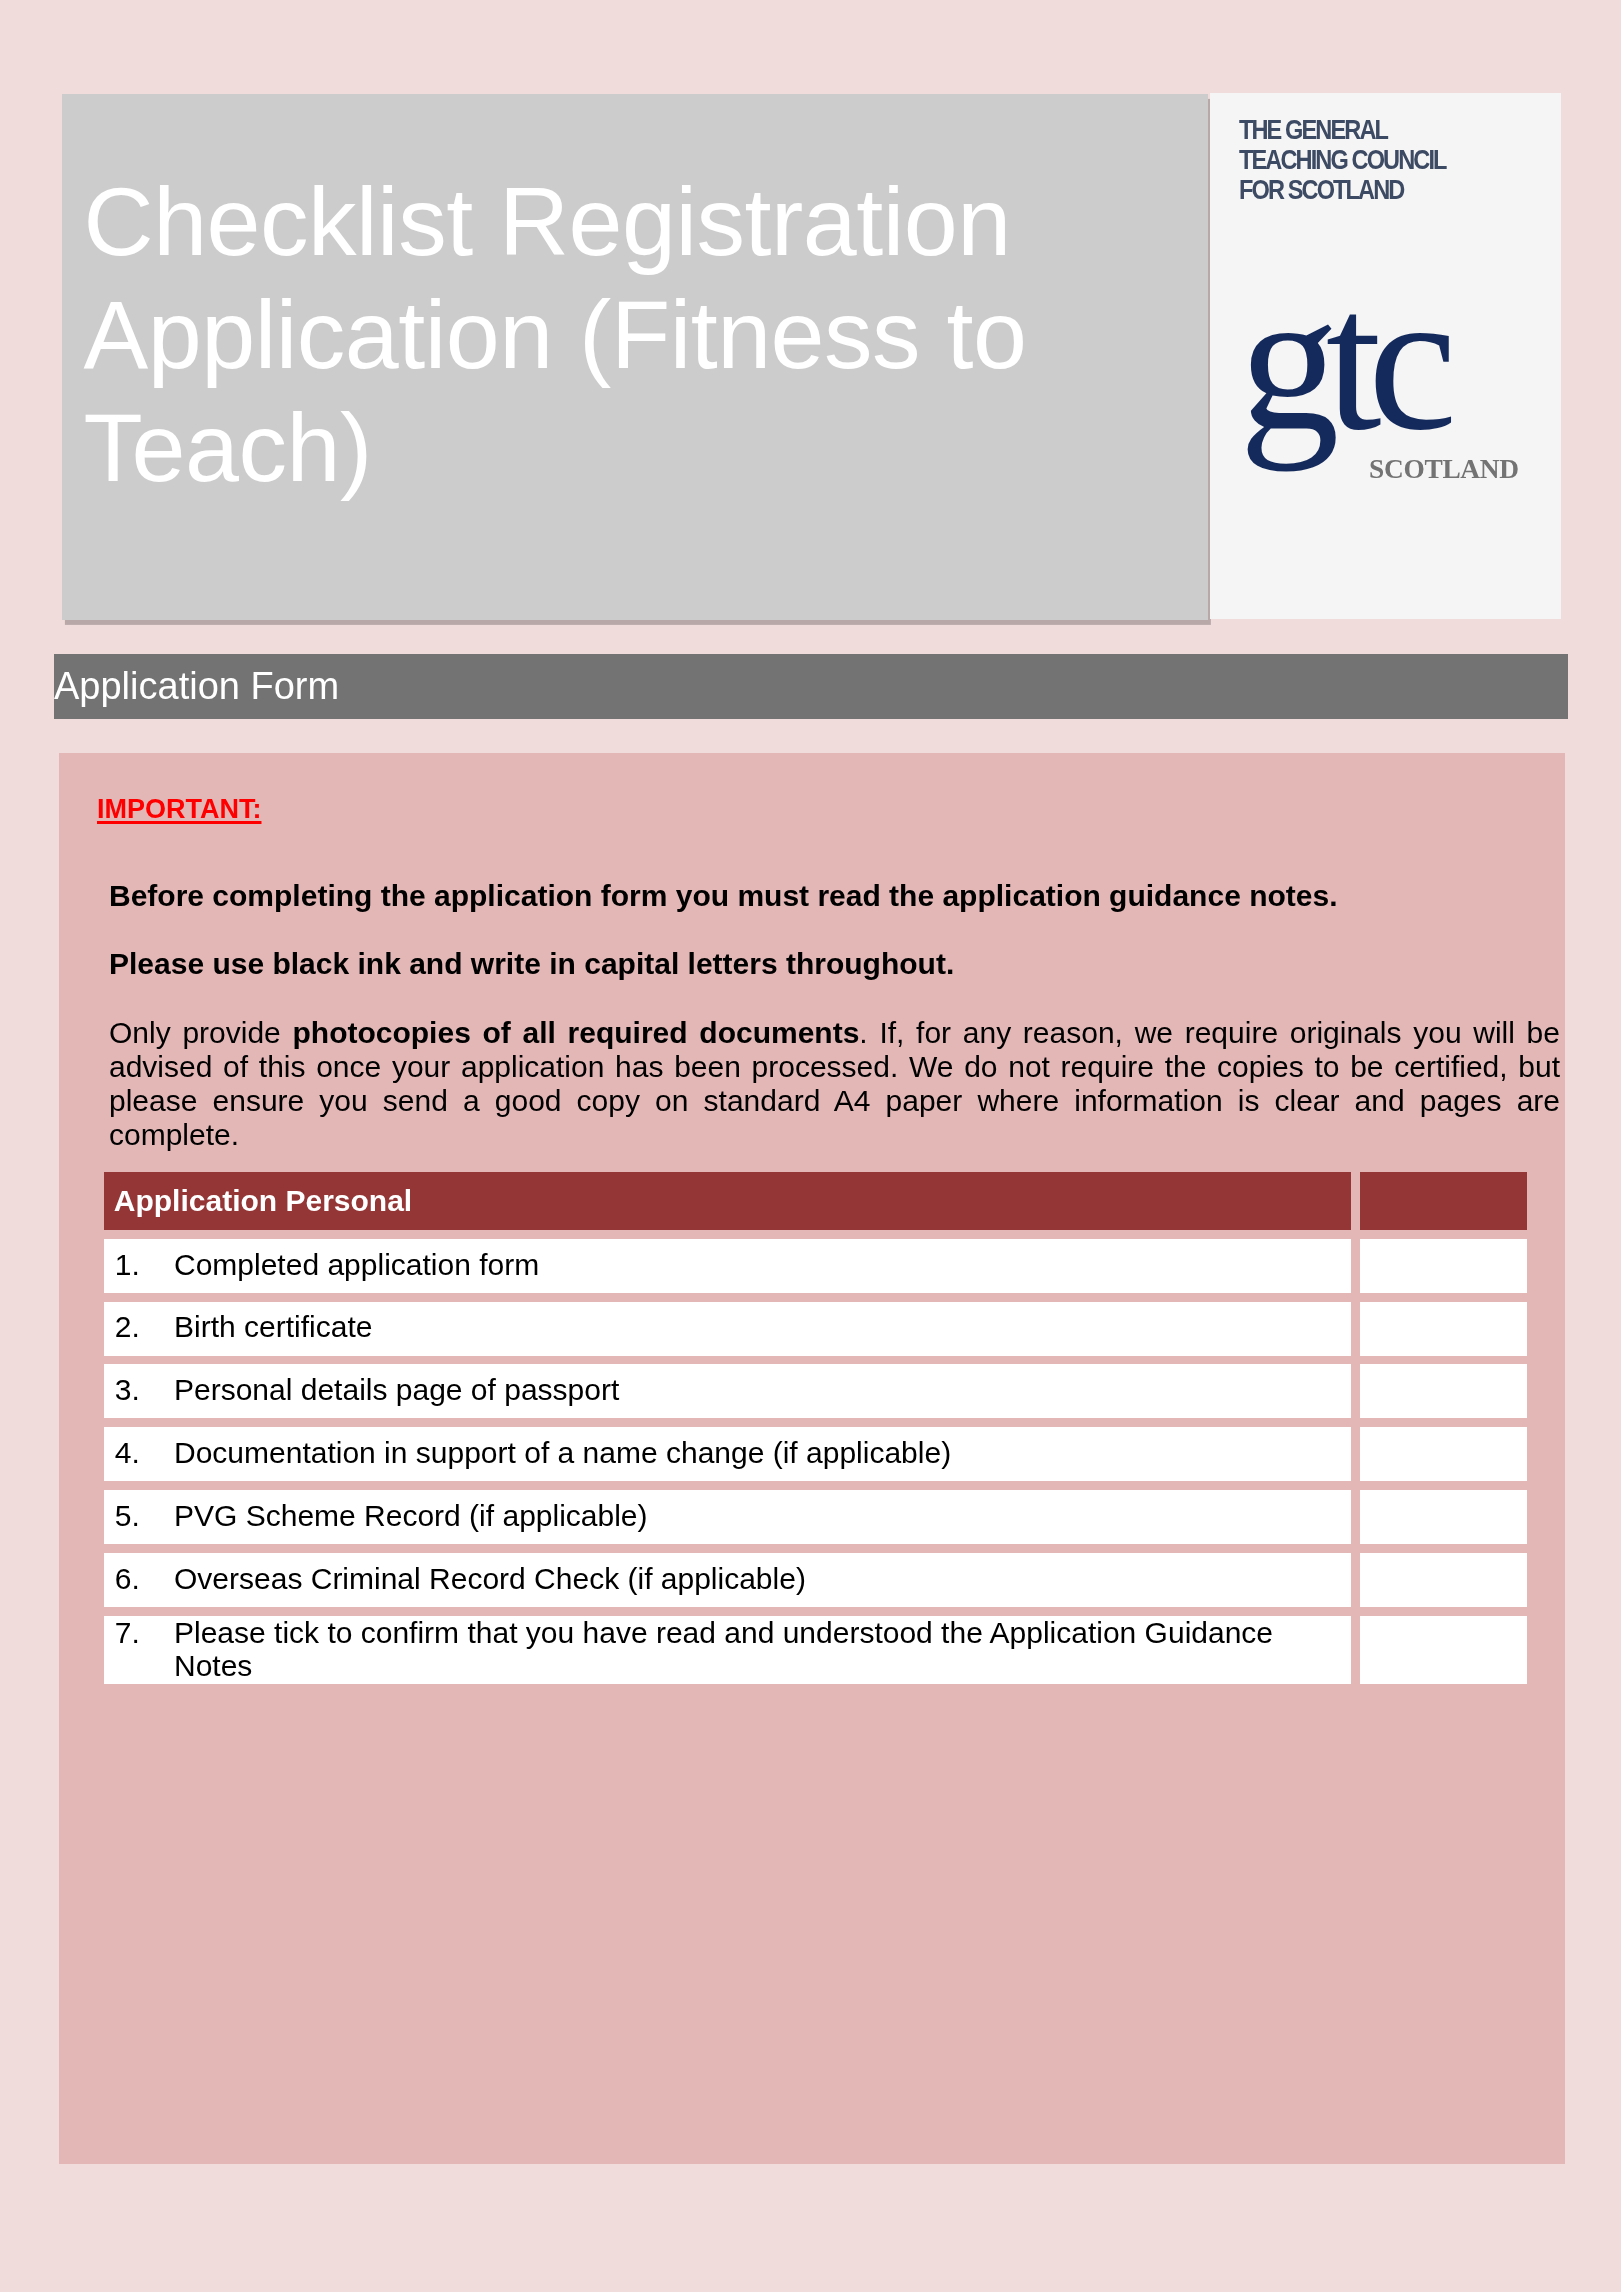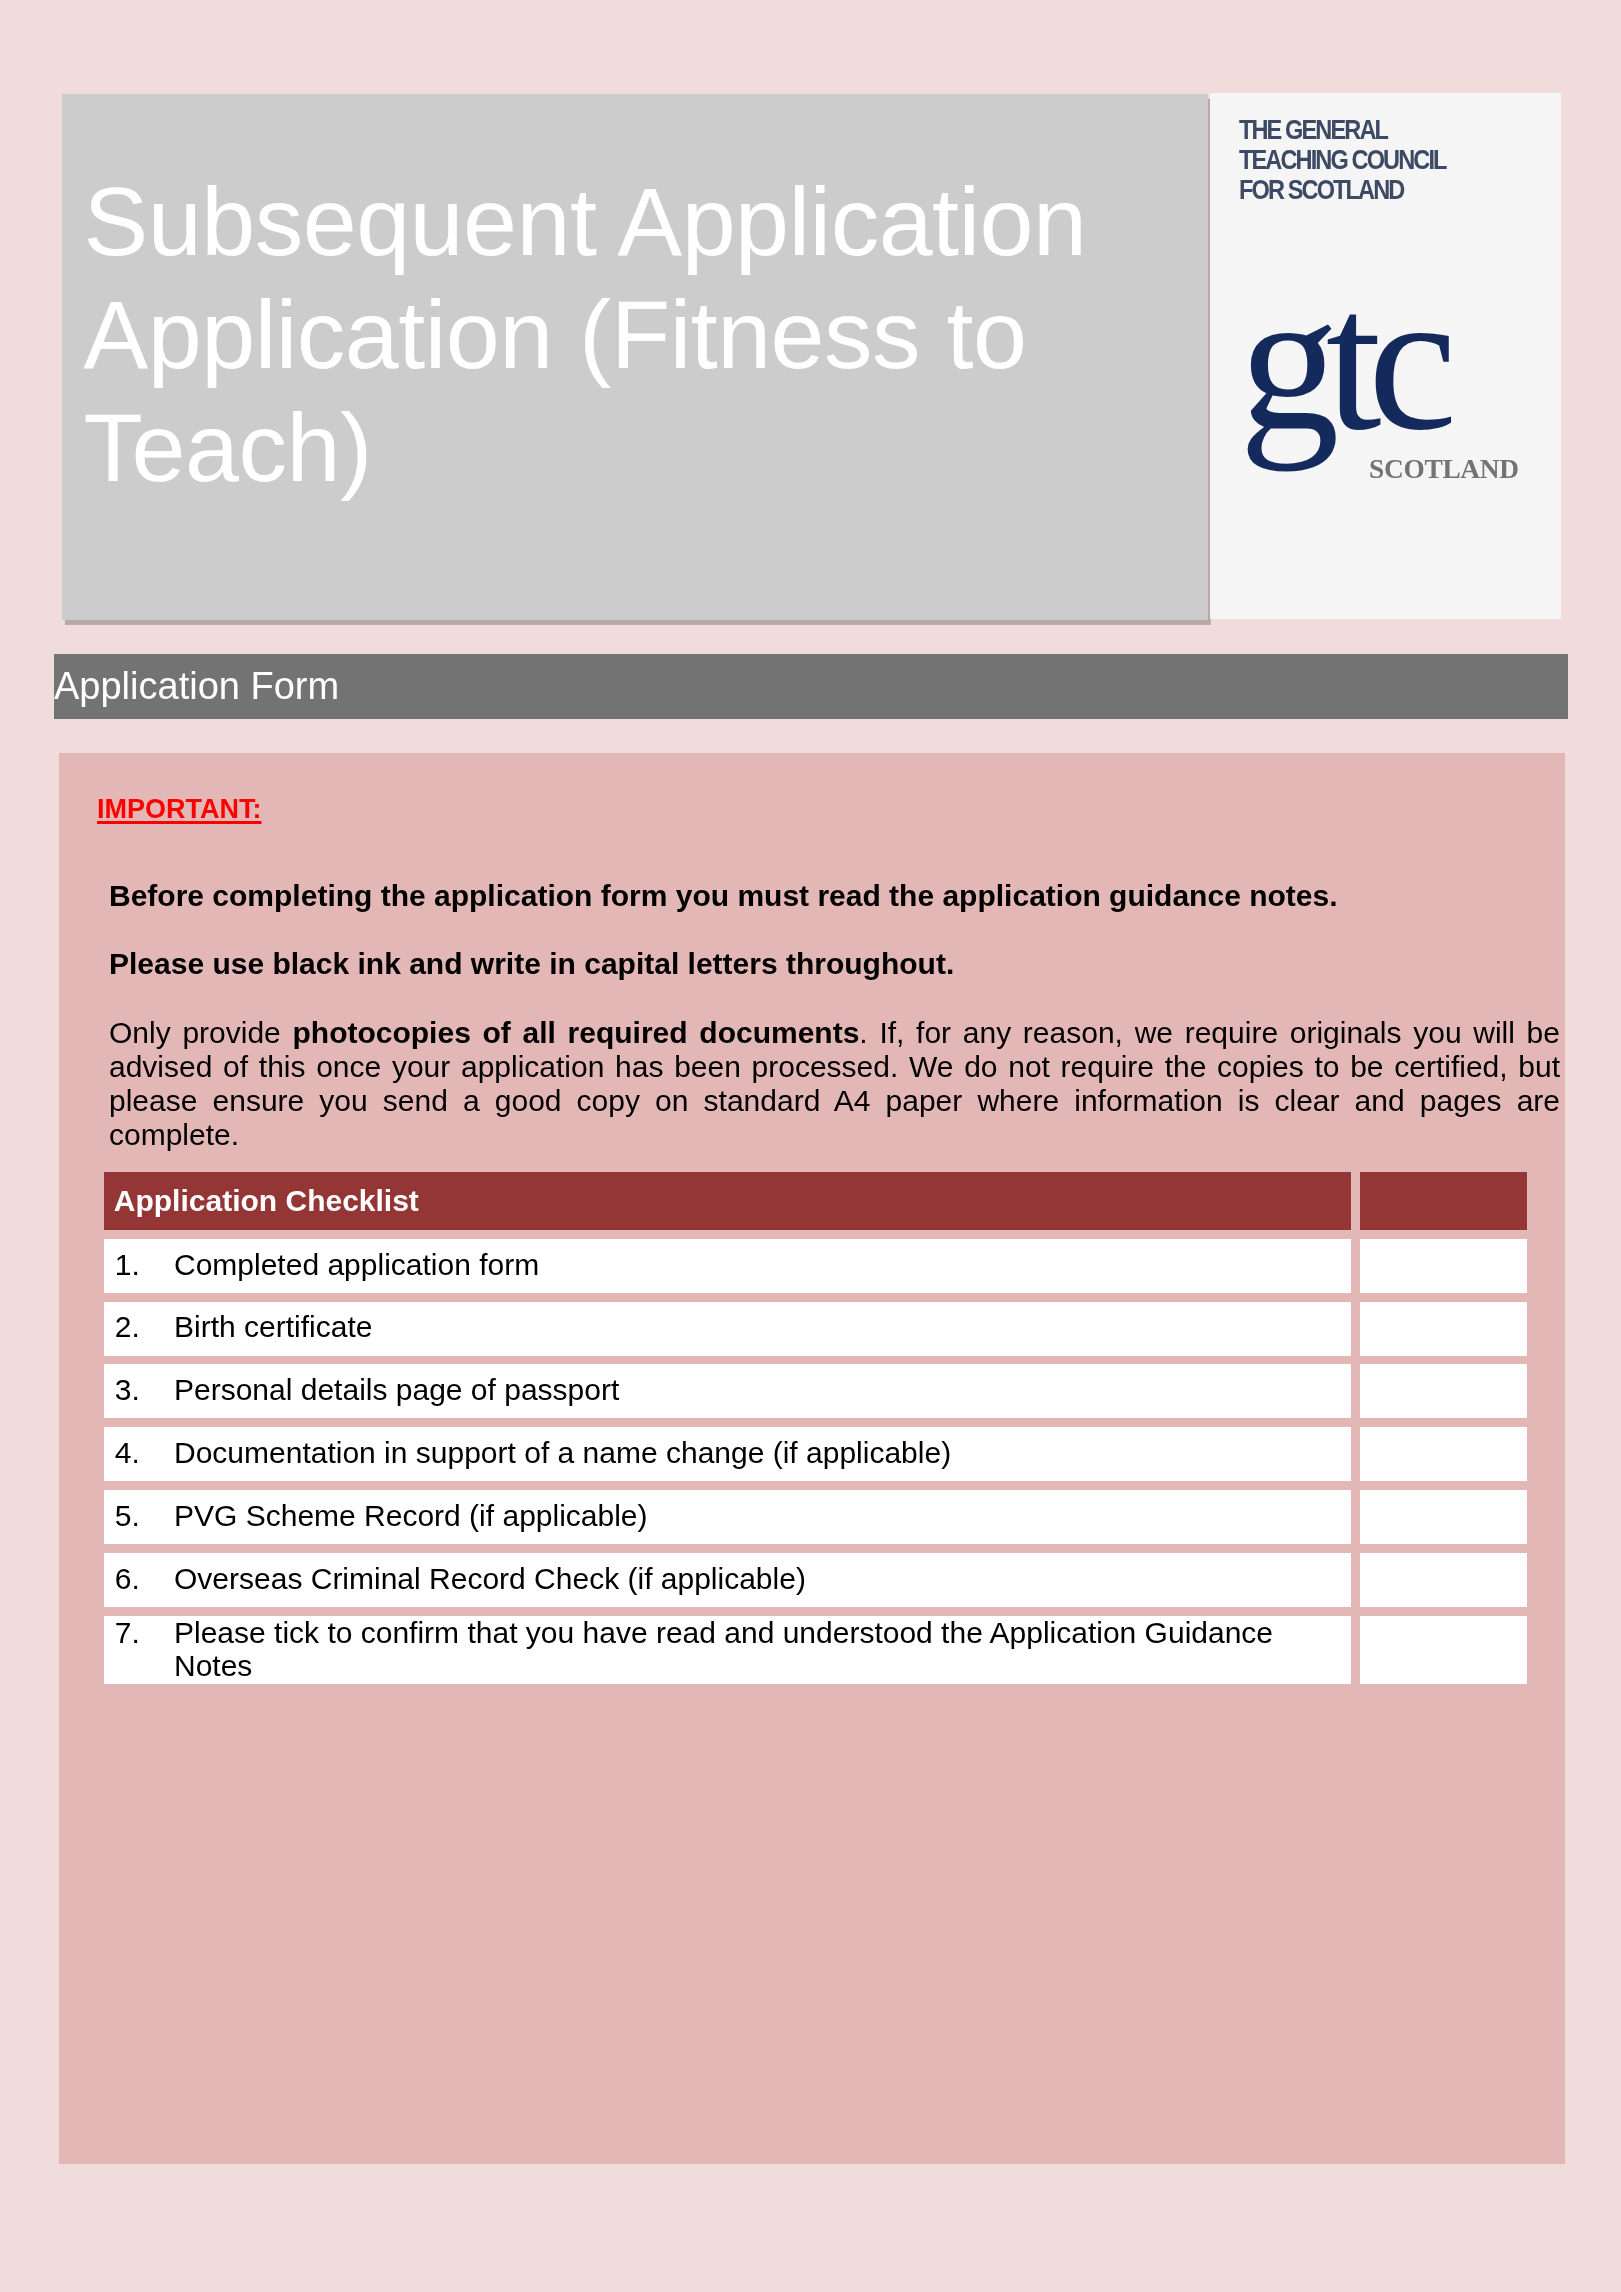--- a/index.html
+++ b/index.html
@@ -108,21 +108,21 @@
     position: absolute; left: 70px; top: 8.8px; width: 1108px;
     font-size: 30px; line-height: 34px; color: #000;
   }
   .cl-item.tall .cl-num, .cl-item.tall .cl-text { top: 0px; line-height: 33px; }
 </style>
 </head>
 <body>
 
 <div class="abs title-box">
   <h1 class="title-text">
-    <div>Subsequent Application</div>
+    <div>Checklist Registration</div>
     <div>Application (Fitness to</div>
     <div>Teach)</div>
   </h1>
 </div>
 
 <div class="abs logo-box">
   <div class="logo-org">
     <div>THE GENERAL</div>
     <div>TEACHING COUNCIL</div>
     <div>FOR SCOTLAND</div>
@@ -137,21 +137,21 @@
 
 <div class="abs panel">
   <div class="important">IMPORTANT:</div>
   <p class="para bold p1">Before completing the application form you must read the application guidance notes.</p>
   <p class="para bold p2">Please use black ink and write in capital letters throughout.</p>
   <p class="para p3"><span>Only provide </span><b>photocopies of all required documents</b><span>. If, for any reason, we require originals you will be advised of this once your application has been processed. We do not require the copies to be certified, but please ensure you send a good copy on standard A4 paper where information is clear and pages are complete.</span></p>
 
   <div class="checklist">
     <div class="cl-row cl-head">
       <div class="cl-main">
-        <span class="cl-head-label">Application Checklist</span>
+        <span class="cl-head-label">Application Personal</span>
       </div>
       <div class="cl-tick"></div>
     </div>
 
     <div class="cl-row cl-item">
       <div class="cl-main">
         <span class="cl-num">1.</span>
         <span class="cl-text">Completed application form</span>
       </div>
       <div class="cl-tick"></div>

